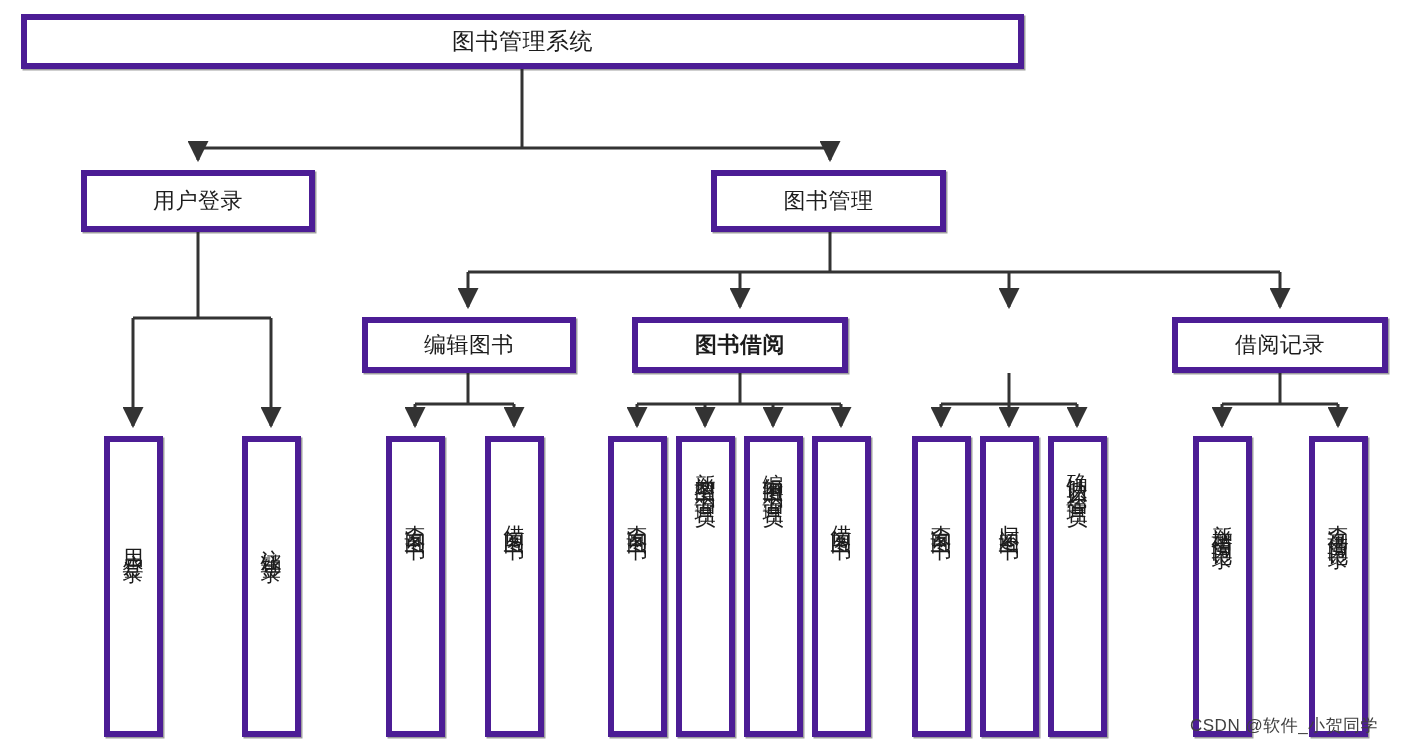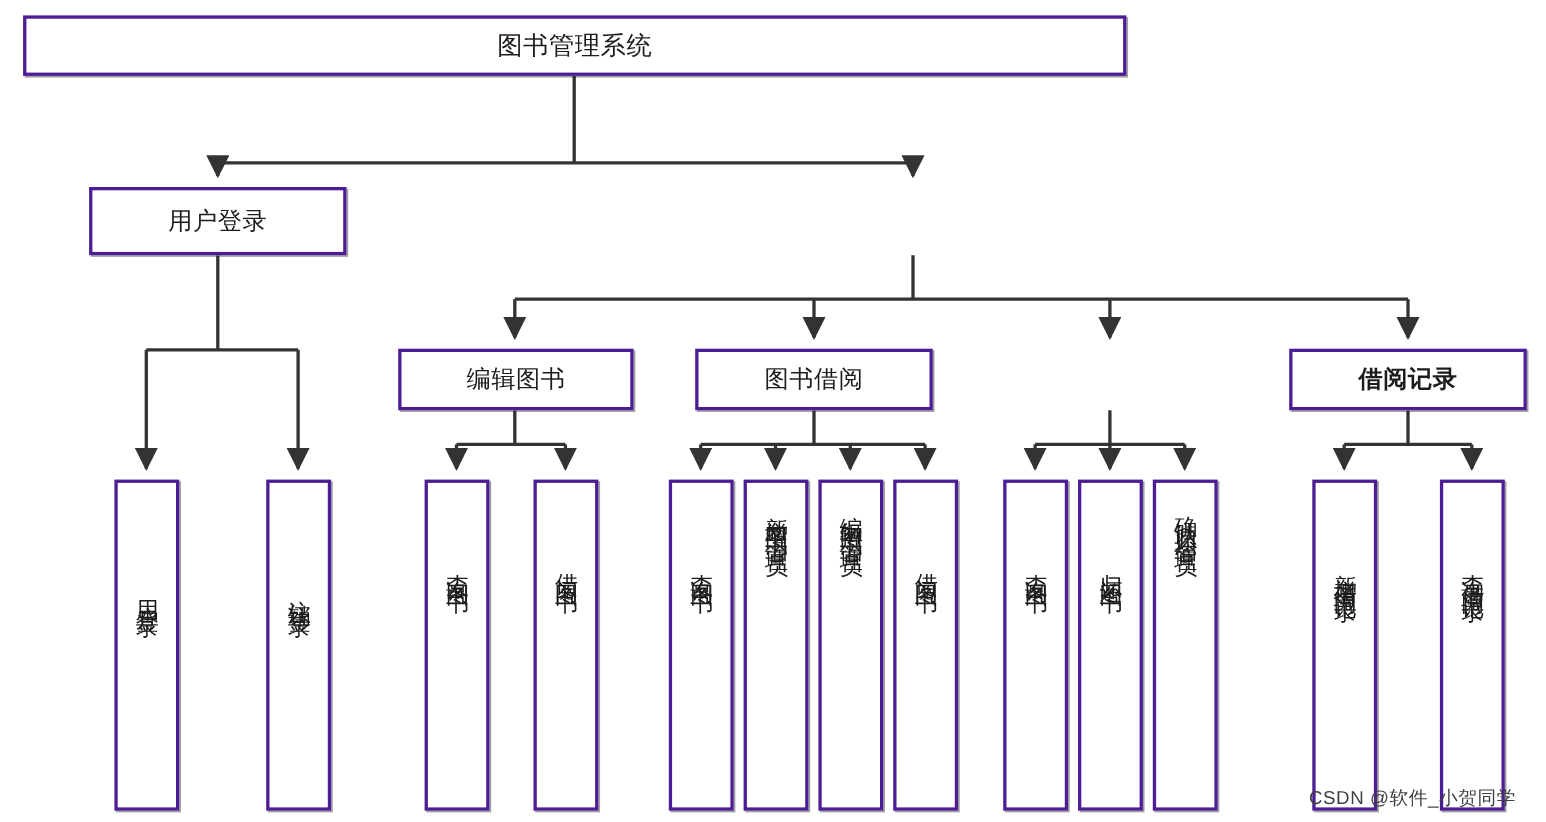--- a/index.html
+++ b/index.html
@@ -23,21 +23,21 @@
     left: 0;
     top: 0;
     width: 1405px;
     height: 747px;
     pointer-events: none;
   }
   .node {
     position: absolute;
     box-sizing: border-box;
     background: #ffffff;
-    border: 3px solid #4c1d95;
+    border: 6px solid #4c1d95;
     box-shadow: 1.5px 1.5px 0 rgba(40,40,40,0.45);
     display: flex;
     align-items: center;
     justify-content: center;
     color: #1c1c1c;
   }
   .node-label {
     display: block;
     line-height: 1.18;
     letter-spacing: 0.5px;
@@ -134,28 +134,31 @@
     </g>
   </svg>
 
   <div class="node horiz root" style="left:21px; top:14px; width:1003px; height:55px;">
     <span class="node-label">图书管理系统</span>
   </div>
 
   <div class="node horiz" style="left:81px; top:170px; width:234px; height:62px;">
     <span class="node-label">用户登录</span>
   </div>
+  <div class="node horiz" style="left:711px; top:170px; width:235px; height:62px;">
+    <span class="node-label">图书管理</span>
+  </div>
 
   <div class="node horiz" style="left:362px; top:317px; width:214px; height:56px;">
     <span class="node-label">编辑图书</span>
   </div>
-  <div class="node horiz" style="left:632px; top:317px; width:216px; height:56px;">
+  <div class="node horiz" style="left:632px; top:317px; width:216px; height:56px;font-weight:bold;">
     <span class="node-label">图书借阅</span>
   </div>
-  <div class="node horiz" style="left:1172px; top:317px; width:216px; height:56px;font-weight:bold;">
+  <div class="node horiz" style="left:1172px; top:317px; width:216px; height:56px;">
     <span class="node-label">借阅记录</span>
   </div>
 
   <div class="node vert lower" style="left:104px; top:436px; width:59px; height:301px;">
     <span class="node-label">用户登录</span>
   </div>
   <div class="node vert lower" style="left:242px; top:436px; width:59px; height:301px;">
     <span class="node-label">注销登录</span>
   </div>
 

